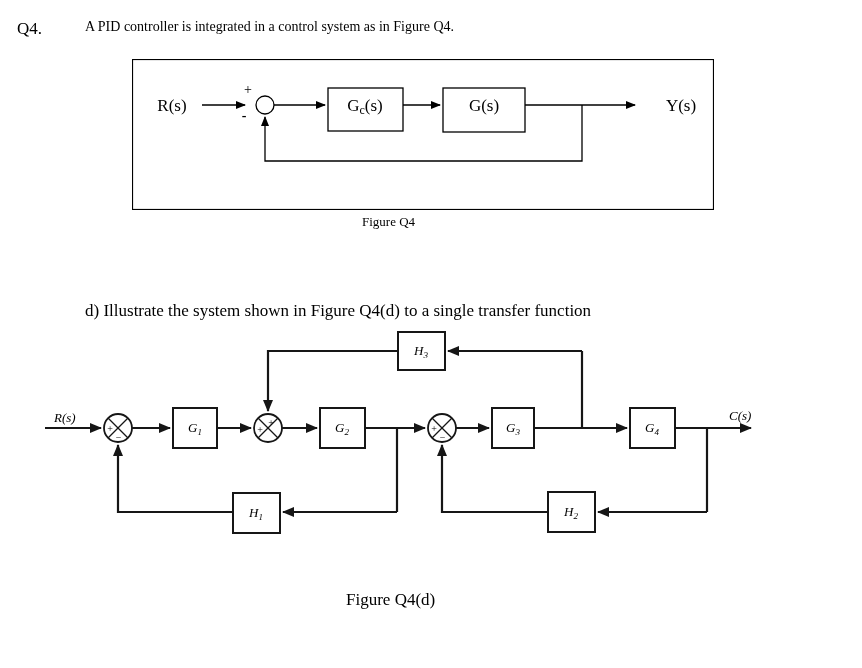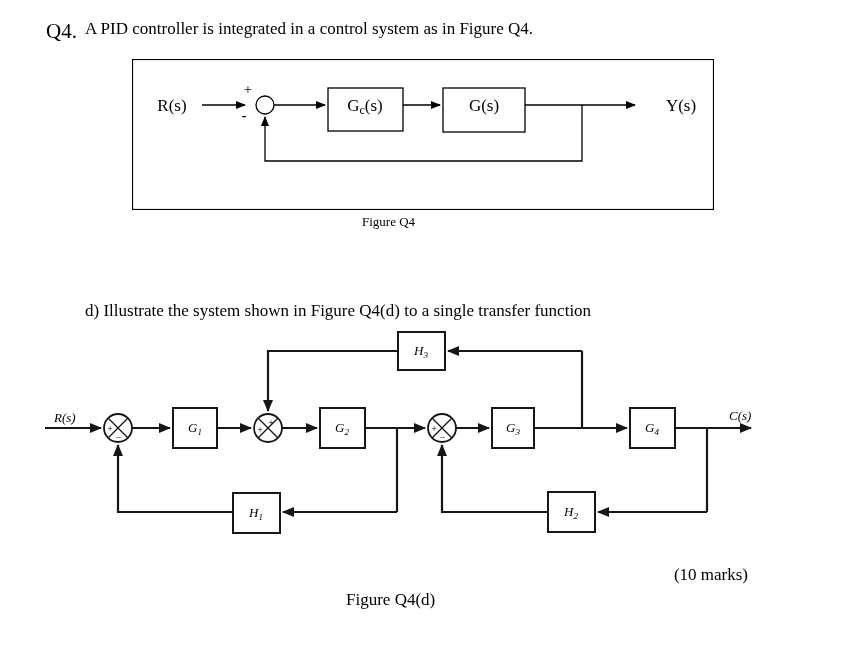--- a/index.html
+++ b/index.html
@@ -1,19 +1,19 @@
 <!DOCTYPE html>
 <html><head>
 <meta charset="utf-8">
 <style>
   html,body{margin:0;padding:0;background:#fff;}
   body{width:862px;height:668px;position:relative;font-family:"Liberation Serif",serif;color:#000;overflow:hidden;}
   .abs{position:absolute;}
-  .qnum{left:46px;top:19px;font-size:21px;}
-  .qtext{left:85px;top:19px;font-size:17px;}
+  .qnum{left:17px;top:19px;font-size:17px;}
+  .qtext{left:85px;top:19px;font-size:14px;}
   .partd{left:85px;top:301px;font-size:17px;}
   .fig1{left:132px;top:59px;}
   .cap1{left:362px;top:214px;font-size:13px;}
   .fig2{left:40px;top:330px;}
   .cap2{left:346px;top:546px;font-size:17px;margin-top:44px;}
   .marks{right:114px;top:565px;font-size:17px;text-align:right;line-height:20px;}
   svg text{font-family:"Liberation Serif",serif;}
   .scanlbl{font-style:italic;}
 </style>
 </head>
@@ -126,14 +126,13 @@
   <polyline points="193,182 78,182 78,115" fill="none" stroke="#161616" stroke-width="2.2" marker-end="url(#ar2)"></polyline>
 
   <rect x="508" y="162" width="47" height="40" fill="#fff" stroke="#161616" stroke-width="2"></rect>
   <text class="scanlbl" x="531" y="186" font-size="13" text-anchor="middle"><tspan>H</tspan><tspan font-size="9" dy="3">2</tspan></text>
   <line x1="667" y1="182" x2="558" y2="182" stroke="#161616" stroke-width="2.2" marker-end="url(#ar2)"></line>
   <polyline points="508,182 402,182 402,115" fill="none" stroke="#161616" stroke-width="2.2" marker-end="url(#ar2)"></polyline>
 </svg>
 <span class="abs cap2">Figure Q4(d)</span>
 
 <div class="abs marks">
-  <div>(10 marks)</div>
 </div>
 
 </body></html>

